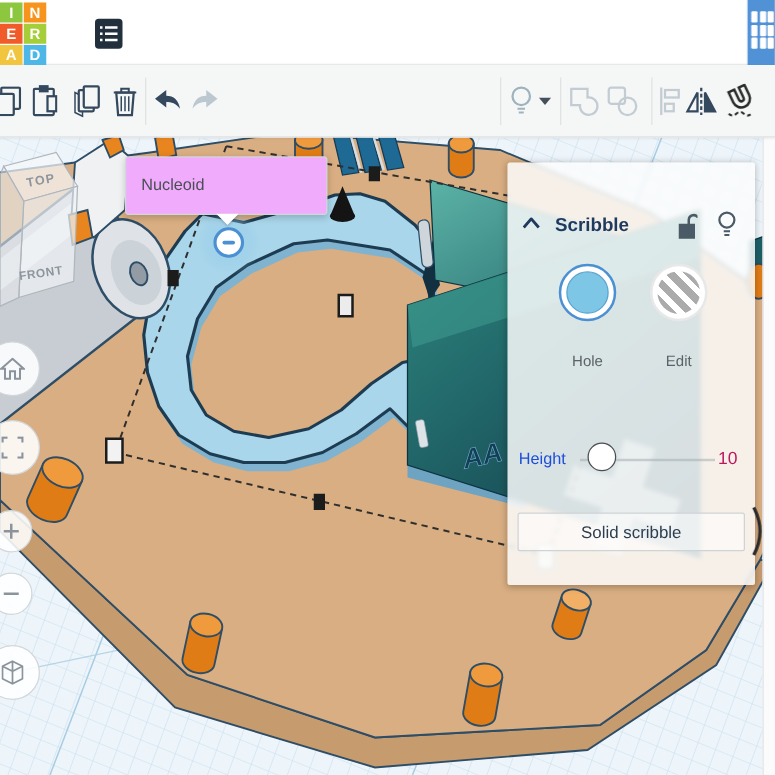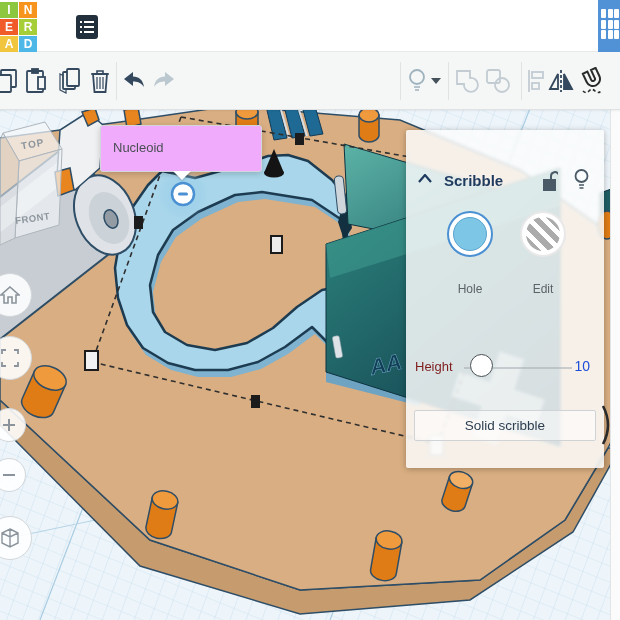--- a/index.html
+++ b/index.html
@@ -56,25 +56,25 @@
   .swatch { position:absolute; top:81px; width:46px; height:46px; border-radius:50%; background:#fff; }
   #swatch-solid { left:41px; border:2px solid #4a90d2; }
   #swatch-solid .inner { position:absolute; left:4px; top:4px; width:34px; height:34px; border-radius:50%;
      background:#7dc6e6; border:1px solid #5aa4cf; }
   #swatch-hole { left:114px; border:2px solid #e8e8e8; }
   #swatch-hole .inner { position:absolute; left:4px; top:4px; width:34px; height:34px; border-radius:50%;
      background:repeating-linear-gradient(45deg,#ffffff 0 5px,#ababab 5px 11px); }
   .swatch-label { position:absolute; top:152px; width:60px; text-align:center; font-size:12px; color:#5c6368; }
   #label-solid { left:34px; } #label-hole { left:107px; }
   #height-row { position:absolute; left:0; top:222px; width:100%; height:30px; }
-  #height-label { position:absolute; left:9px; top:7px; font-size:13px; color:#7f1d1d; }
+  #height-label { position:absolute; left:9px; top:7px; font-size:13px; color:#1d4ed8; }
   #height-track { position:absolute; left:58px; top:15px; width:108px; height:2px; background:rgba(160,167,172,.5); }
   #height-knob { position:absolute; left:64px; top:2px; width:23px; height:23px; border-radius:50%;
      background:#fff; border:1.5px solid #4a4f54; }
-  #height-value { position:absolute; right:14px; top:6px; font-size:14px; color:#1d4ed8; }
+  #height-value { position:absolute; right:14px; top:6px; font-size:14px; color:#be185d; }
   #edit-scribble { position:absolute; left:8px; top:280px; width:182px; height:31px;
      background:rgba(255,255,255,.55); border:1px solid #cfd3d6; border-radius:2px;
      font-size:13.5px; color:#2c3e50; font-family:"Liberation Sans",sans-serif; }
 
   
   #right-strip { position:absolute; left:610px; top:110px; width:10px; height:510px;
     background:#fbfbfc; border-left:1px solid #e2e4e6; z-index:34; }
   #expand-chevron { position:absolute; left:601px; top:404px; z-index:37; }
 </style>
 </head>

